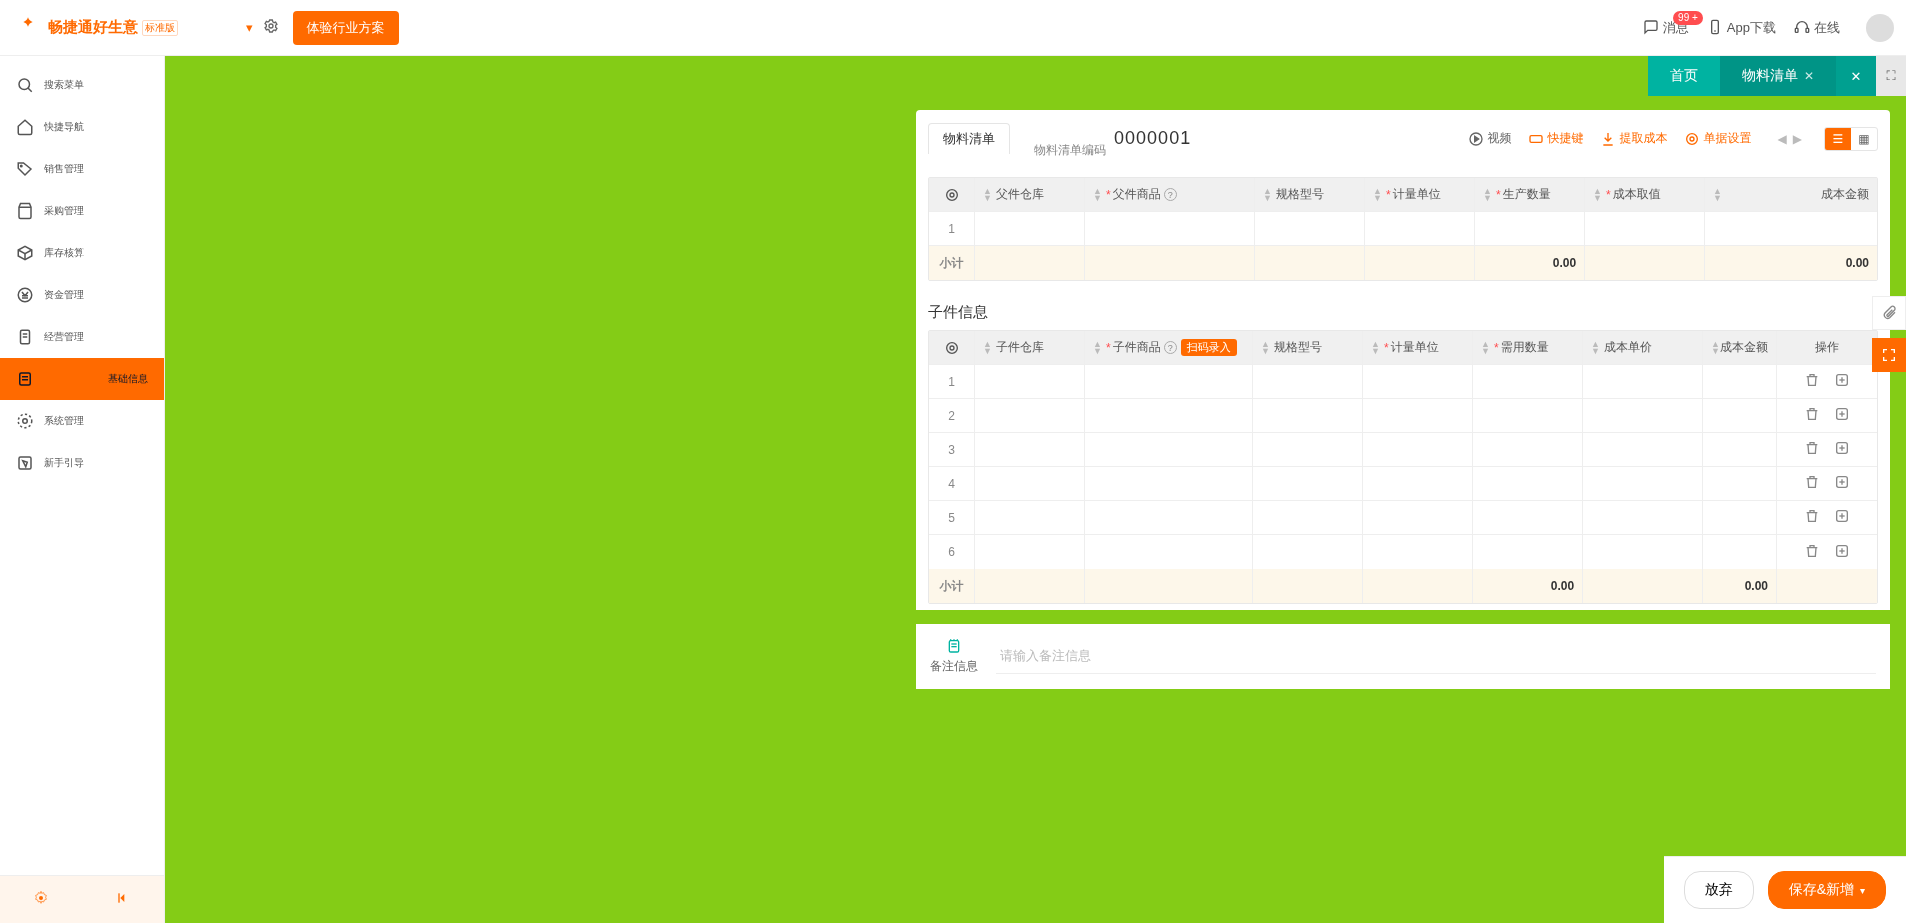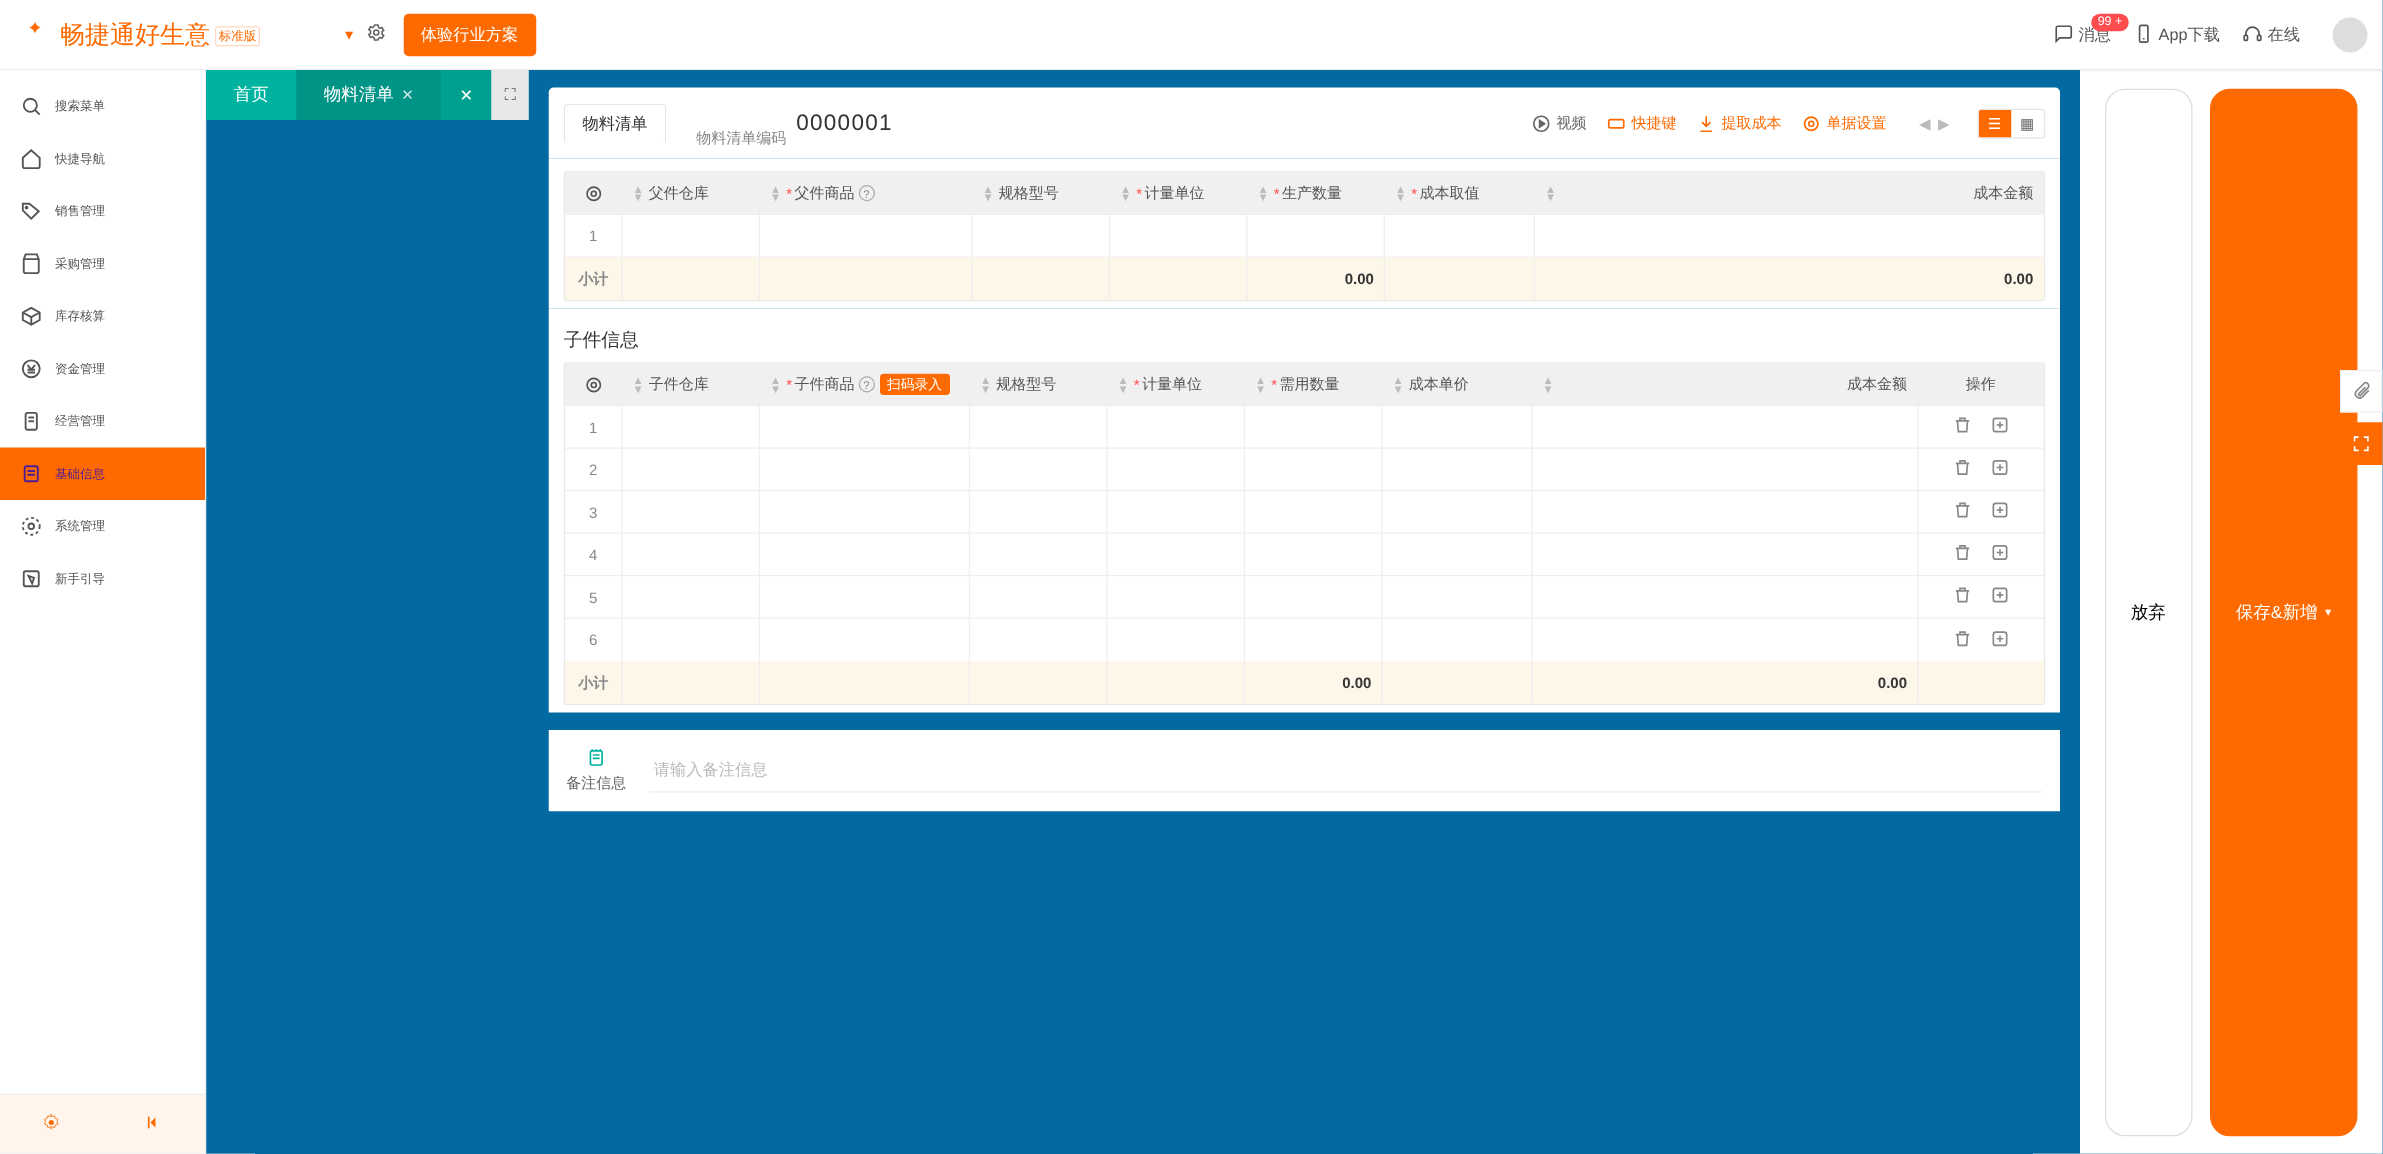--- a/index.html
+++ b/index.html
@@ -3,46 +3,46 @@
 <meta charset="utf-8">
 <style>
 * { margin: 0; padding: 0; box-sizing: border-box; }
 body { font-family: "Microsoft YaHei", -apple-system, sans-serif; font-size: 13px; color: #333; background: #fff; overflow: hidden; }
 .app { display: flex; flex-direction: column; height: 100vh; width: 100vw; }
 
 
 .top-header { height: 56px; display: flex; align-items: center; padding: 0 12px; border-bottom: 1px solid #eee; background: #fff; }
 .logo { display: flex; align-items: center; padding: 0 8px; }
 .logo-icon { width: 24px; height: 24px; color: #ff6a00; }
-.logo-text { font-size: 20px; color: #ff6a00; font-weight: 400; margin-left: 4px; }
+.logo-text { font-size: 15px; color: #ff6a00; font-weight: 700; margin-left: 4px; }
 .logo-badge { font-size: 10px; color: #ff6a00; margin-left: 4px; border: 1px solid #ffd8bf; padding: 0 2px; border-radius: 2px; align-self: flex-end; margin-bottom: 4px; }
 .header-dropdown { margin-left: 60px; display: flex; align-items: center; gap: 6px; color: #333; cursor: pointer; }
 .chev { color: #ff6a00; }
 .header-gear { margin-left: 10px; color: #666; cursor: pointer; }
 .header-cta { margin-left: 14px; background: #ff6a00; color: #fff; border: none; padding: 8px 14px; border-radius: 4px; cursor: pointer; font-size: 13px; }
 .header-spacer { flex: 1; }
 .header-actions { display: flex; align-items: center; gap: 18px; color: #555; }
 .header-act { display: flex; align-items: flex-start; gap: 4px; cursor: pointer; position: relative; }
 .badge { position: absolute; top: -8px; right: -14px; background: #ff4d4f; color: #fff; border-radius: 10px; font-size: 10px; padding: 0 5px; line-height: 14px; }
 .avatar { width: 28px; height: 28px; border-radius: 50%; background: #ddd; margin-left: 8px; }
 
 
 .body { flex: 1; display: flex; min-height: 0; }
 
 
 .sidebar { width: 165px; background: #fff; border-right: 1px solid #eee; display: flex; flex-direction: column; }
 .side-items { flex: 1; padding-top: 8px; }
 .side-item { display: flex; align-items: center; gap: 10px; padding: 12px 16px; color: #555; cursor: pointer; font-size: 10px; }
-.side-item.active { background: #ff6a00; color: #4c1d95; }
+.side-item.active { background: #ff6a00; color: #0f172a; justify-content: space-between; }
 .side-item .icon { width: 18px; height: 18px; display: inline-flex; align-items: center; justify-content: center; }
 .side-footer { height: 48px; display: flex; align-items: center; justify-content: space-around; border-top: 1px solid #eee; background: #fff5ec; }
 .side-footer .ftbtn { color: #ff6a00; cursor: pointer; }
 
 
-.main { flex: 1; display: flex; flex-direction: row; min-width: 0; background: #0369a1; position: relative; }
+.main { flex: 1; display: flex; flex-direction: column; min-width: 0; background: #84cc16; position: relative; align-items: flex-end; }
 
 
 .tabbar { height: 40px; background: #00b3a1; display: flex; align-items: stretch; }
 .tab { display: flex; align-items: center; padding: 0 22px; color: #fff; cursor: pointer; font-size: 14px; gap: 6px; }
 .tab.active { background: #009486; }
 .tab .close { font-size: 12px; opacity: .8; }
 .tabbar-spacer { flex: 1; }
 .tabbar-close { width: 40px; display: flex; align-items: center; justify-content: center; color: #fff; cursor: pointer; background: #00a090; }
 .tabbar-expand { width: 30px; display: flex; align-items: center; justify-content: center; color: #555; background: #e8e8e8; cursor: pointer; }
 

